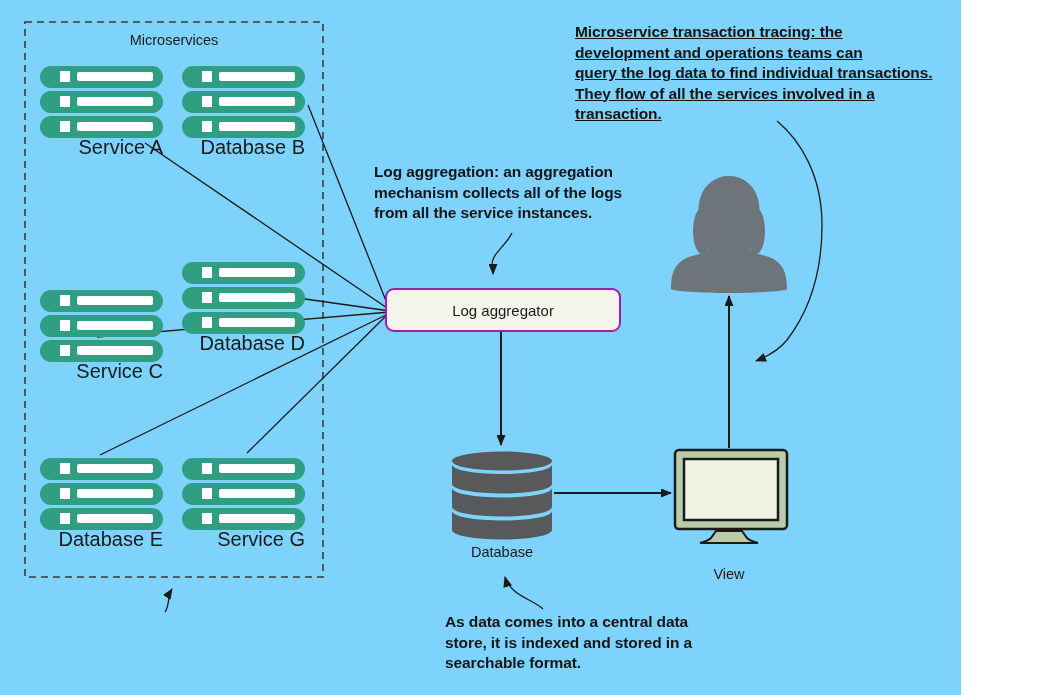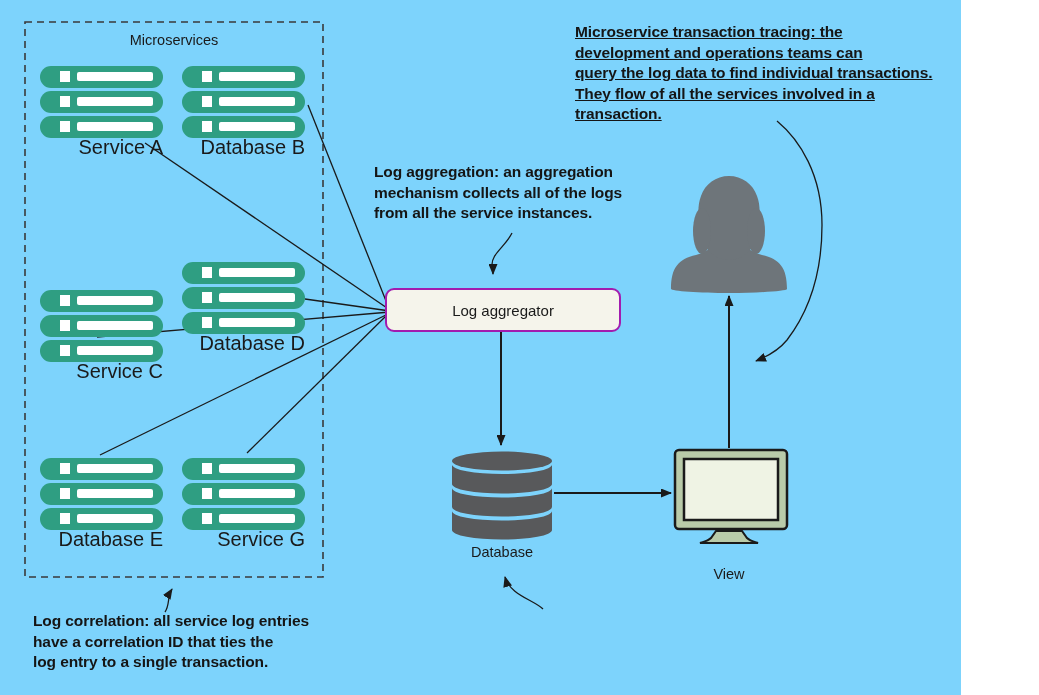--- a/index.html
+++ b/index.html
@@ -188,17 +188,17 @@
   <div class="lbl" style="left:452px;top:544px;width:100px;">Database</div>
   <div class="lbl" style="left:679px;top:556px;width:100px;margin-top:10px;">View</div>
 
   <div class="annot" style="left:575px;top:22px;text-decoration:underline;">Microservice transaction tracing:  the
 development and operations teams can
 query the log data to find individual transactions.
 They flow of all the services involved in a transaction.</div>
   <div class="annot" style="left:374px;top:162px;">Log aggregation: an aggregation
 mechanism collects all of the logs
 from all the service instances.</div>
-  <div class="annot" style="left:33px;top:611px;">Log correlation: all service log entries
-have a correlation ID that ties the
-log entry to a single transaction.</div>
+  <div class="annot" style="left:445px;top:612px;">As data comes into a central data
+store, it is indexed and stored in a
+searchable format.</div>
 
 </div>
 
 </body></html>

